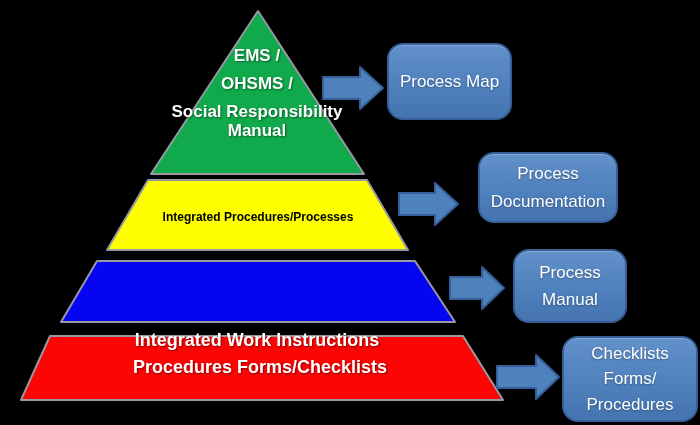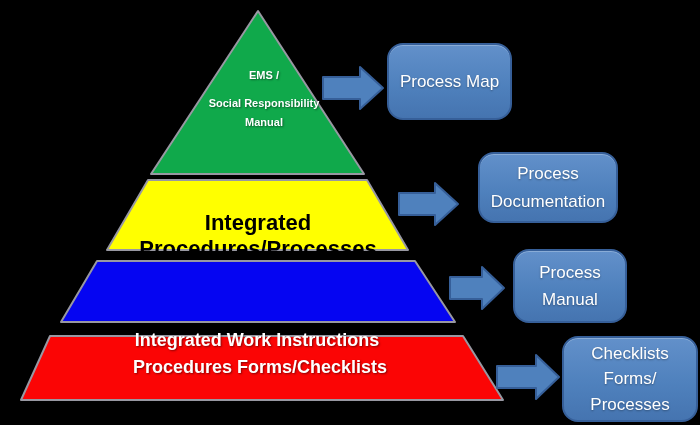--- a/index.html
+++ b/index.html
@@ -9,23 +9,23 @@
     font-family:"Liberation Sans",sans-serif;
   }
   .stage svg{position:absolute;left:0;top:0;}
   .level{stroke:var(--stroke,#9898a2);stroke-width:2;stroke-linejoin:round;}
   .arrow{fill:var(--accent,#4f81bd);stroke:var(--accent-dark,#365f99);stroke-width:2;stroke-linejoin:round;}
 
   .lbl{position:absolute;text-align:center;font-weight:bold;}
   .lbl.white{color:#fff;text-shadow:1px 1px 2px rgba(0,0,0,.45);}
   .lbl.black{color:#000;}
 
-  .tri-lines{left:124px;top:46px;width:280px;font-size:11px;line-height:19px;margin-top:20px;}
+  .tri-lines{left:117px;top:46px;width:280px;font-size:17px;line-height:19px;}
   .tri-lines .gap{margin-bottom:9px;}
-  .lvl2{left:110px;top:210px;width:296px;font-size:22px;}
+  .lvl2{left:110px;top:210px;width:296px;font-size:12px;}
   .lvl3{left:87px;top:282px;width:340px;font-size:18px;margin-top:48px;}
   .lvl4{left:60px;top:357px;width:400px;font-size:18px;}
 
   .callout{
     position:absolute;display:flex;flex-direction:column;justify-content:center;
     align-items:center;text-align:center;box-sizing:border-box;
     background:linear-gradient(180deg,#6290ca 0%,#4f81bd 55%,#4574b0 100%);
     border:2px solid var(--accent-dark,#365f99);
     border-radius:16px;color:#fff;font-size:17px;line-height:1.6;
     text-shadow:0 1px 2px rgba(0,0,0,.35);
@@ -48,20 +48,21 @@
     <polygon class="level" points="50,336 463,336 503,400 21,400" fill="#fb0505"></polygon>
 
     <polygon class="arrow" points="323,77 360,77 360,67 383,88 360,109 360,99 323,99"></polygon>
     <polygon class="arrow" points="399,193 435,193 435,183 458,204 435,225 435,215 399,215"></polygon>
     <polygon class="arrow" points="450,277 482,277 482,267 504,288 482,309 482,299 450,299"></polygon>
     <polygon class="arrow" points="497,366 536,366 536,355 559,377 536,399 536,388 497,388"></polygon>
   </svg>
 
   <div class="lbl white tri-lines">
     <div class="gap">EMS /</div>
+    <div class="gap">OHSMS /</div>
     <div>Social Responsibility</div>
     <div>Manual</div>
   </div>
 
   <div class="lbl black lvl2">Integrated Procedures/Processes</div>
   <div class="lbl white lvl3">Integrated Work Instructions</div>
   <div class="lbl white lvl4">Procedures Forms/Checklists</div>
 
   <div class="callout c1">
     <div>Process Map</div>
@@ -73,16 +74,16 @@
   </div>
 
   <div class="callout c3">
     <div>Process</div>
     <div>Manual</div>
   </div>
 
   <div class="callout c4">
     <div>Checklists</div>
     <div>Forms/</div>
-    <div>Processes</div>
+    <div>Procedures</div>
   </div>
 
 </div>
 
 </body></html>

